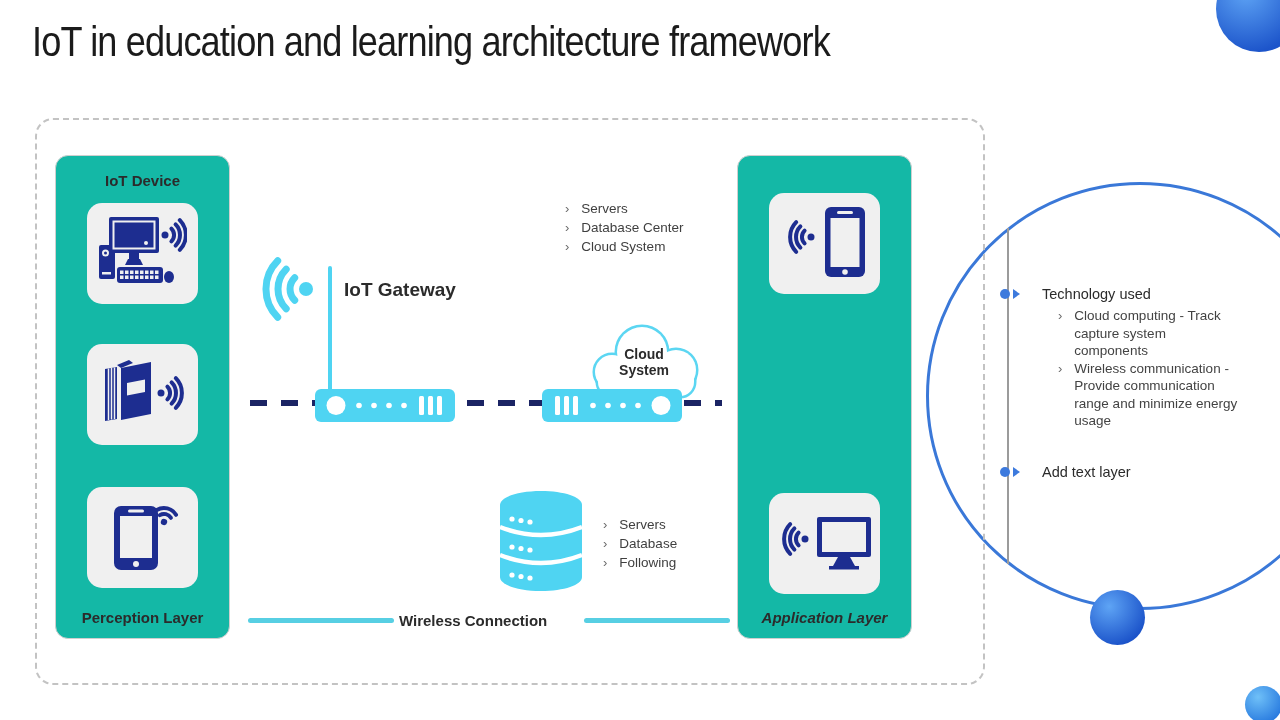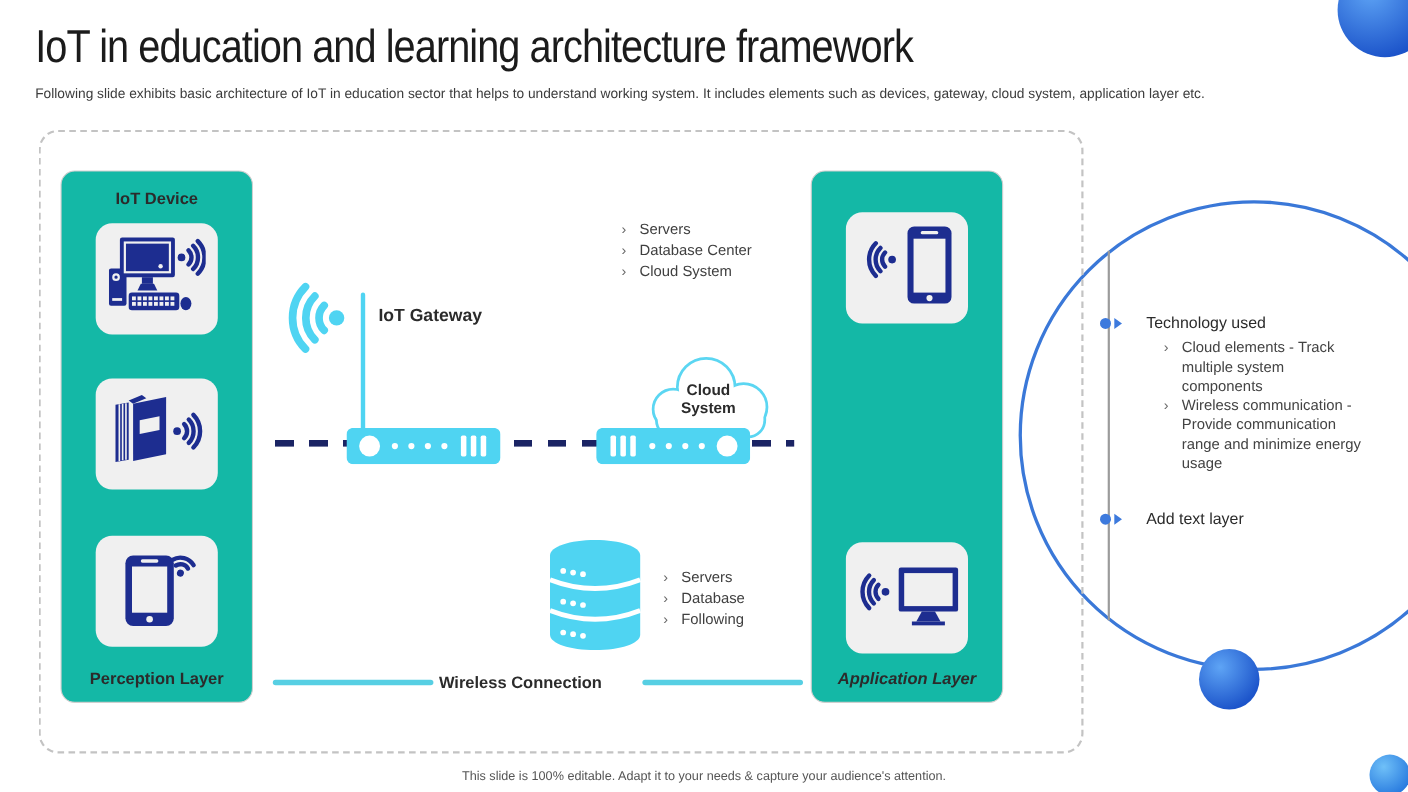--- a/index.html
+++ b/index.html
@@ -30,21 +30,21 @@
   
   .layerbox { width:175px; height:484px; top:155px; background:#14b8a6; border:1.5px solid #cfcfcf; border-radius:13px; }
   .box-left { left:55px; }
   .box-right { left:737px;font-style:italic; }
   .box-head { position:absolute; top:16px; width:100%; text-align:center; font-size:15px; font-weight:bold; color:#2b2b2b; }
   .box-foot { position:absolute; bottom:12px; width:100%; text-align:center; font-size:15px; font-weight:bold; color:#2b2b2b; }
   .tile { position:absolute; left:31px; width:111px; height:101px; background:#f0f0f0; border-radius:15px;
           display:flex; align-items:center; justify-content:center; }
 
   
-  .gw-label { left:344px; top:279px; font-size:16px; font-weight:bold; color:#2b2b2b; }
+  .gw-label { left:344px; top:279px; font-size:19px; font-weight:bold; color:#2b2b2b; }
   .antenna { left:328px; top:266px; width:4px; height:127px; background:#4fd4f2; border-radius:2px; }
   .dashline { left:250px; top:400px; width:472px; height:6px; z-index:1;
               background:repeating-linear-gradient(90deg,#1b2464 0 17px,transparent 17px 31px); }
   .router { z-index:3; }
   .cloudsvg { z-index:2; }
   .cloud-label { left:610px; top:346px; width:68px; z-index:4; text-align:center;
                  font-size:14px; font-weight:bold; color:#2b2b2b; line-height:16px; }
   .svclist { list-style:none; font-size:13.5px; color:#3f3f3f; }
   .svclist li { line-height:19px; display:flex; }
   .chev { color:#6a6a6a; margin-right:12px; font-size:13px; }
@@ -72,21 +72,20 @@
 
 <div class="slide">
 
   <div class="abs orbit"></div>
   <div class="abs chord"></div>
   <div class="abs sphere sph-tr"></div>
   <div class="abs sphere sph-orbit"></div>
   <div class="abs sphere sph-br"></div>
 
   <h1 class="abs title">IoT in education and learning architecture framework</h1>
-  <p class="abs subtitle">Following slide exhibits basic architecture of IoT in education sector that helps to understand working system. It includes elements such as devices, gateway, cloud system, application layer etc.</p>
 
   <div class="abs panel"></div>
 
   <div class="abs layerbox box-left">
     <div class="box-head">IoT Device</div>
 
     <div class="tile" style="top:47px">
       <span>
         <svg width="88" height="74" viewBox="0 0 88 74">
           <g fill="#1d2d90">
@@ -328,28 +327,27 @@
   <div class="abs wl-line wl-right"></div>
 
   <div class="abs bmarker mk1">
       <span class="bdot"></span>
       <span class="btri"></span>
     </div>
   <div class="abs sb-head sb-h1">Technology used</div>
   <ul class="abs sb-list">
     <li>
         <span class="chev">›</span>
-        <span>Cloud elements - Track multiple system components</span>
+        <span>Cloud computing - Track capture system components</span>
       </li>
     <li>
         <span class="chev">›</span>
         <span>Wireless communication - Provide communication range and minimize energy usage</span>
       </li>
   </ul>
   <div class="abs bmarker mk2">
       <span class="bdot"></span>
       <span class="btri"></span>
     </div>
   <div class="abs sb-head sb-h2">Add text layer</div>
 
-  <div class="abs footer">This slide is 100% editable. Adapt it to your needs &amp; capture your audience's attention.</div>
 
 </div>
 
 </body></html>

